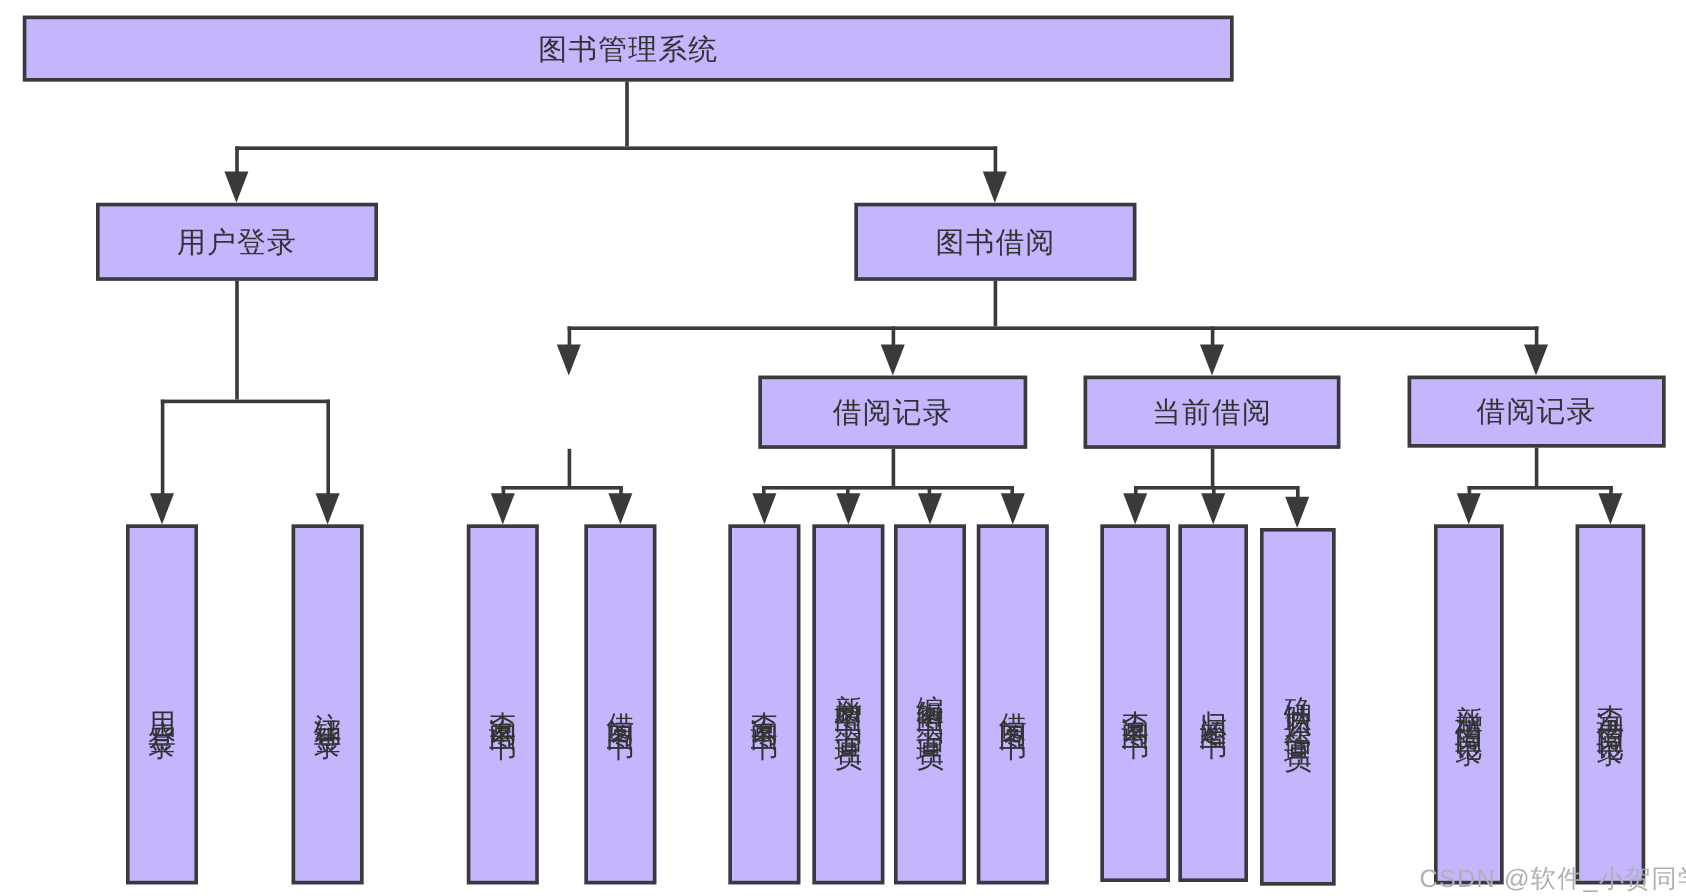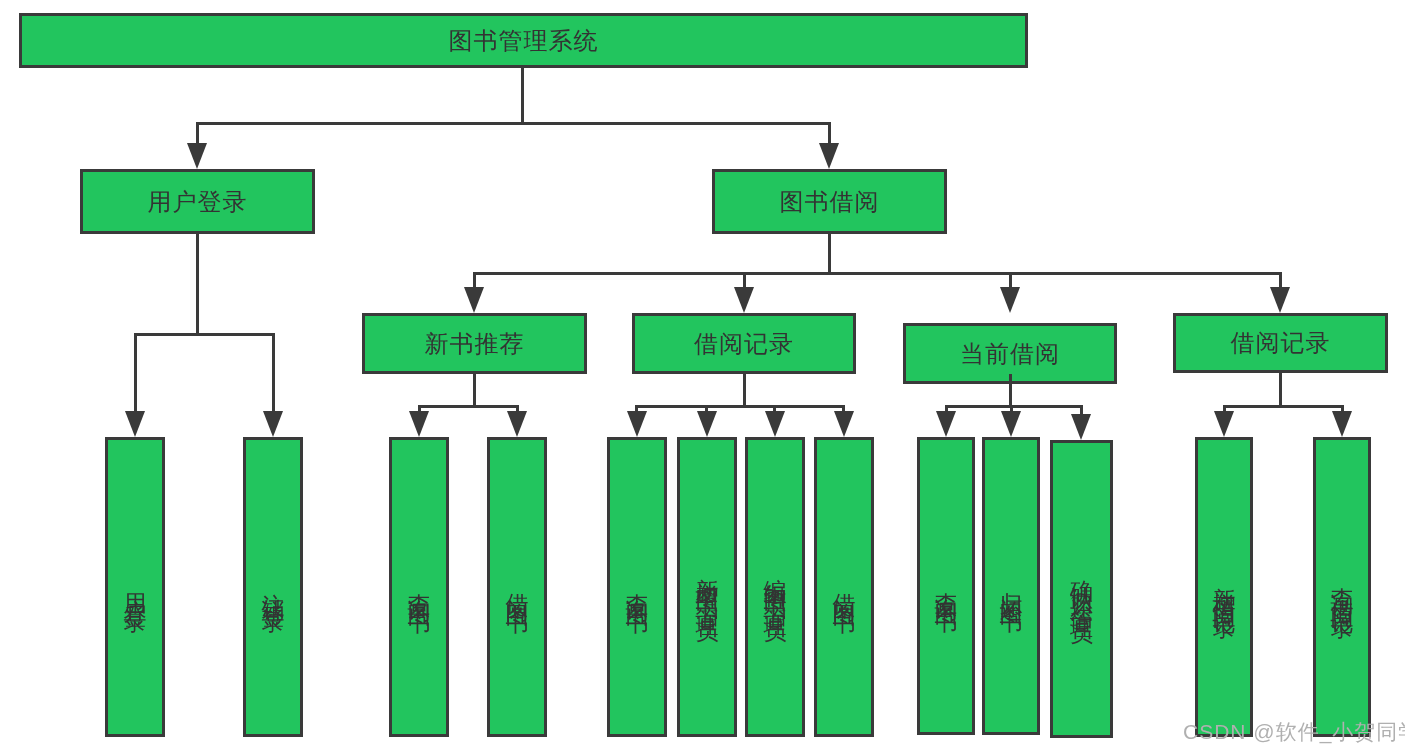--- a/index.html
+++ b/index.html
@@ -7,21 +7,21 @@
     position:relative;
     width:1405px;height:747px;
     background:var(--bg,#ffffff);
     font-family:"Liberation Sans","DejaVu Sans",sans-serif;
     overflow:hidden;
   }
   .box{
     position:absolute;
     box-sizing:border-box;
     border:3px solid var(--line,#3a3a3a);
-    background:#22c55e;
+    background:#c4b5fd;
     display:flex;
     align-items:center;
     justify-content:center;
     color:var(--txt,#333333);
   }
   .hbox{font-size:24px;letter-spacing:1px;}
   .vbox{
     font-size:23px;
     writing-mode:vertical-rl;
     text-orientation:mixed;
@@ -50,23 +50,22 @@
 </head>
 <body>
 
 <div class="canvas">
 
   <div class="box hbox" style="left:19px;top:13px;width:1009px;height:55px">图书管理系统</div>
 
   <div class="box hbox" style="left:80px;top:169px;width:235px;height:65px">用户登录</div>
   <div class="box hbox" style="left:712px;top:169px;width:235px;height:65px">图书借阅</div>
 
-  <div class="box hbox" style="left:362px;top:313px;width:225px;height:61px">新书推荐</div>
   <div class="box hbox" style="left:632px;top:313px;width:224px;height:61px">借阅记录</div>
-  <div class="box hbox" style="left:903px;top:323px;width:214px;height:61px">当前借阅</div>
+  <div class="box hbox" style="left:903px;top:313px;width:214px;height:61px">当前借阅</div>
   <div class="box hbox" style="left:1173px;top:313px;width:215px;height:60px">借阅记录</div>
 
   <div class="box vbox" style="left:105px;top:437px;width:60px;height:300px">用户登录</div>
   <div class="box vbox" style="left:243px;top:437px;width:60px;height:300px">注销登录</div>
 
   <div class="box vbox" style="left:389px;top:437px;width:60px;height:300px">查询图书</div>
   <div class="box vbox" style="left:487px;top:437px;width:60px;height:300px">借阅图书</div>
 
   <div class="box vbox" style="left:607px;top:437px;width:60px;height:300px">查询图书</div>
   <div class="box vbox" style="left:677px;top:437px;width:60px;height:300px">新增图书（管理员）</div>

